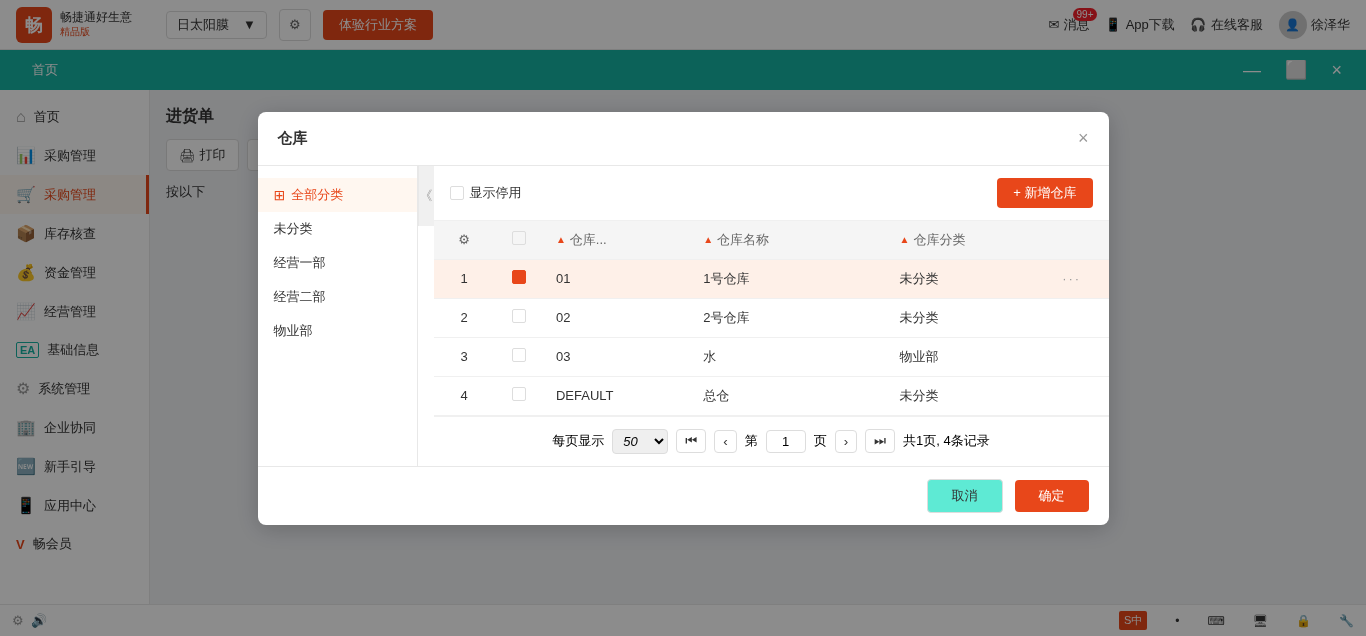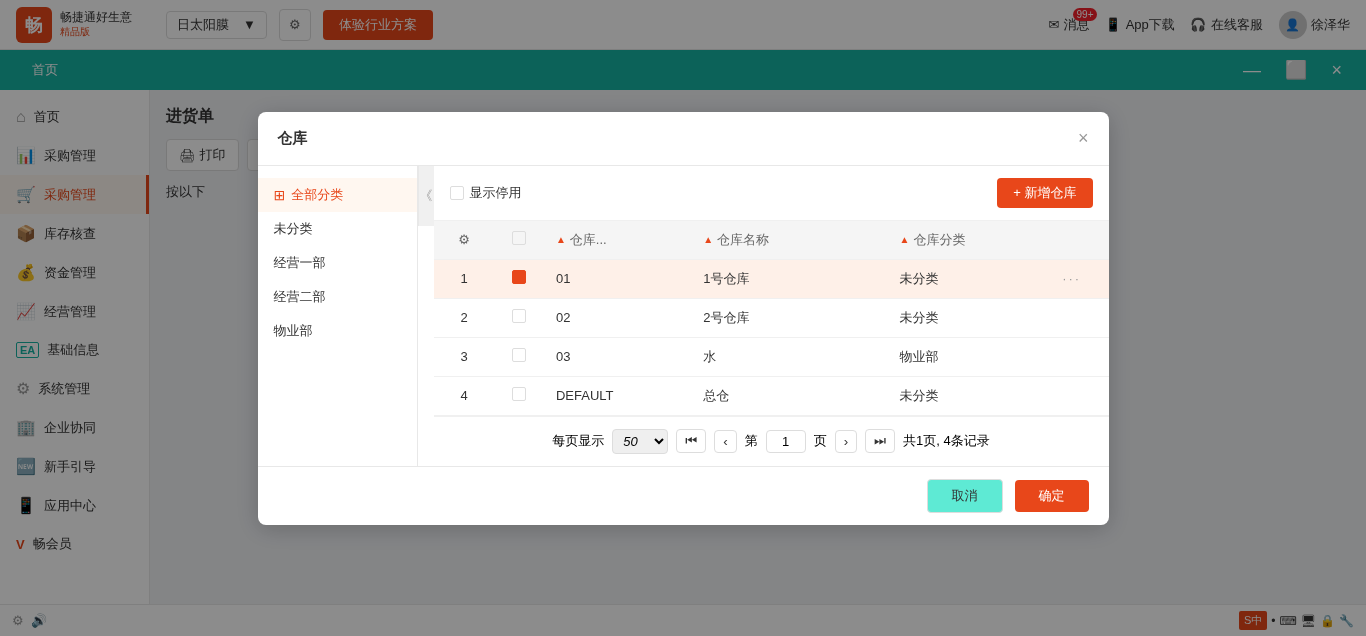--- a/index.html
+++ b/index.html
@@ -219,21 +219,21 @@
     .btn-confirm { background: #e8471a; color: #fff; border: none; border-radius: 4px; padding: 7px 24px; cursor: pointer; font-size: 13px; }
 
     
     .bottom-bar {
       position: fixed; bottom: 0; left: 0; right: 0; height: 32px;
       background: #fff; border-top: 1px solid #e8e8e8;
       display: flex; align-items: center; justify-content: space-between;
       padding: 0 12px; z-index: 50;
     }
     .bottom-left { display: flex; align-items: center; gap: 8px; }
-    .bottom-right { display: flex; align-items: center; gap: 4px; font-size: 12px; color: #333; }
+    .bottom-right { display: flex; align-items: center; gap: 28px; font-size: 12px; color: #333; }
 
     
     .three-dots { color: #999; letter-spacing: 2px; cursor: pointer; }
   </style>
 </head>
 <body>
 
 <div class="top-header">
   <div class="logo-area">
     <div class="logo-icon">畅</div>

